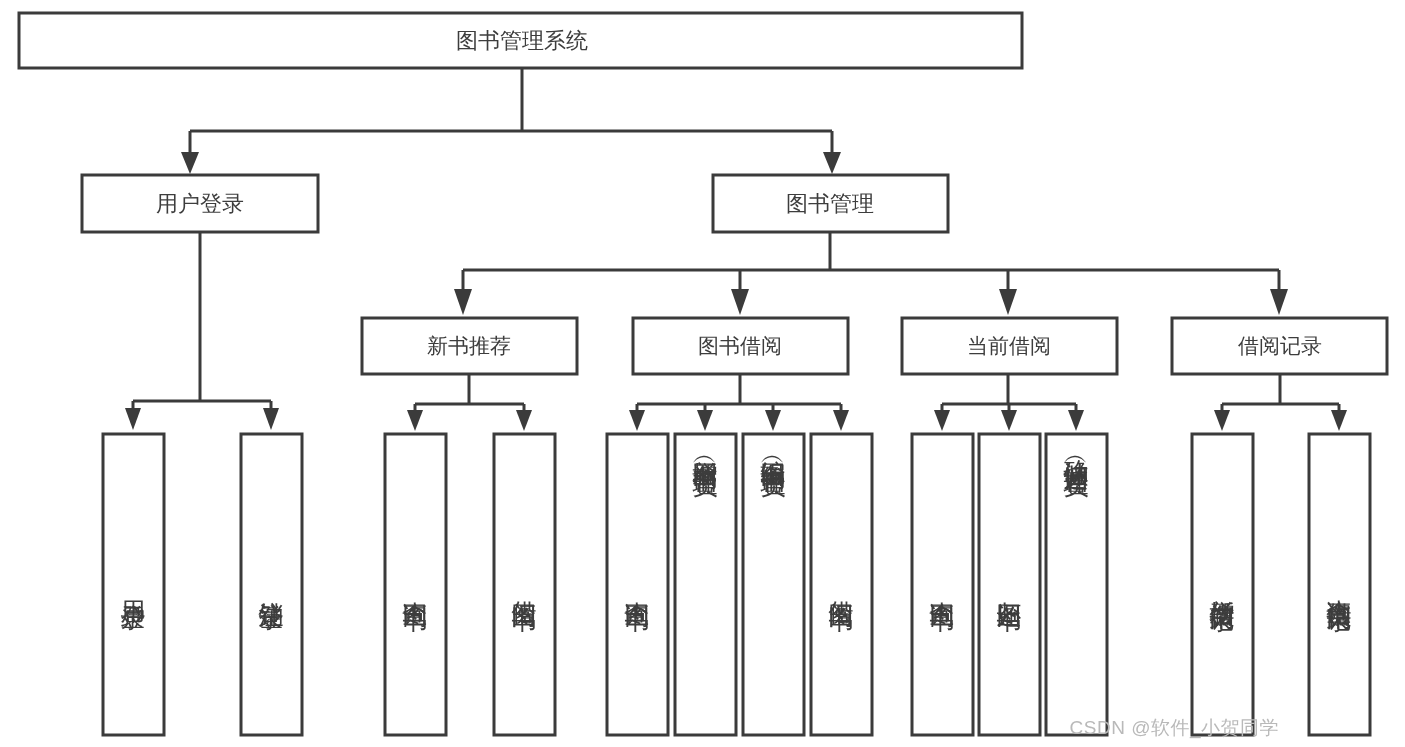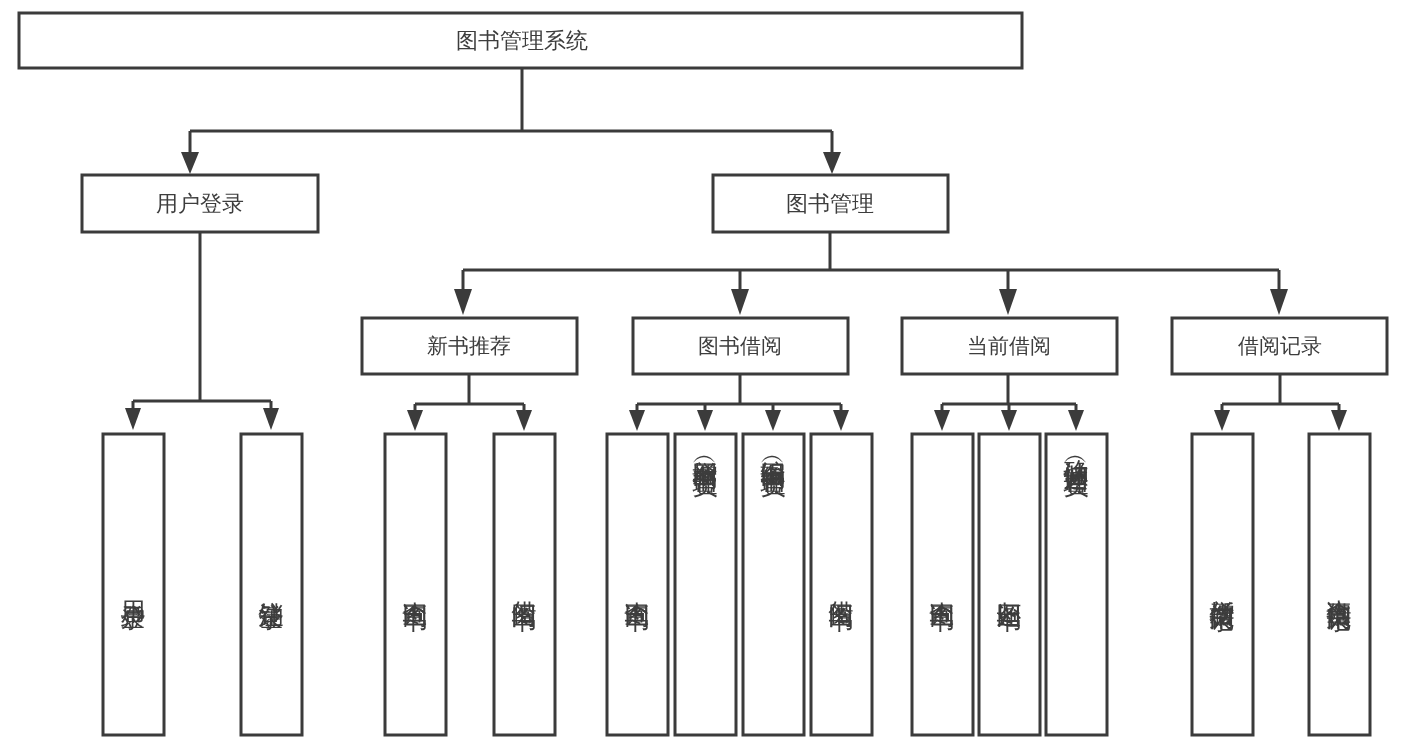--- a/index.html
+++ b/index.html
@@ -251,13 +251,14 @@
   </div>
 
   <div class="leaf-label-wrap" style="left:1192px; top:440px; width:61px; height:289px;">
     <span class="leaf-label centered">新增借阅记录</span>
   </div>
 
   <div class="leaf-label-wrap" style="left:1309px; top:440px; width:61px; height:289px;">
     <span class="leaf-label centered">查询借阅记录</span>
   </div>
 
+  <div class="watermark">CSDN @软件_小贺同学</div>
 </div>
 
 </body></html>

